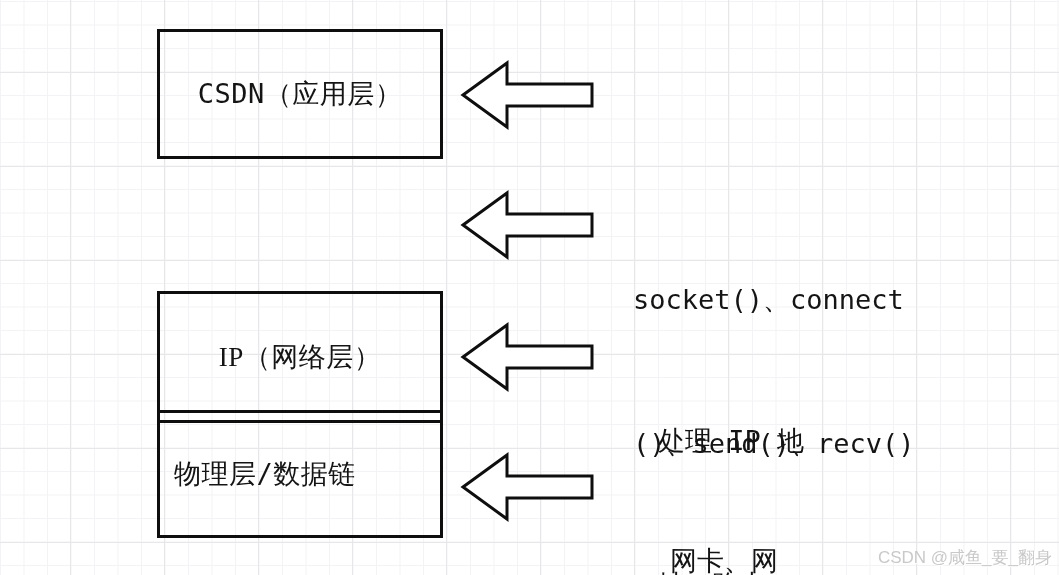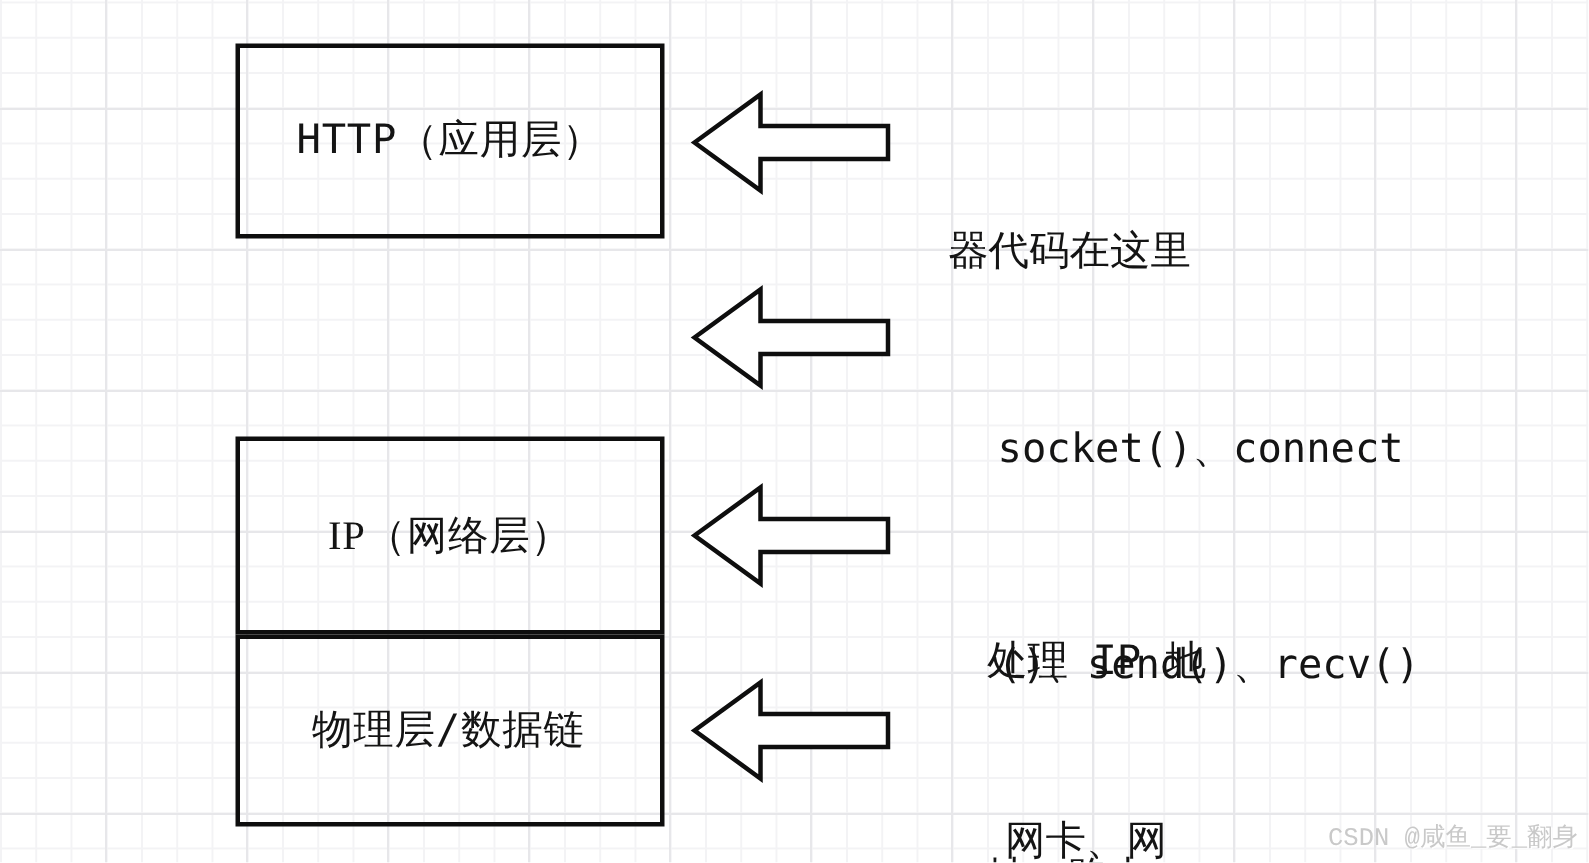--- a/index.html
+++ b/index.html
@@ -33,23 +33,23 @@
     align-items: center;
     font-size: 27px;
     line-height: 48px;
     letter-spacing: 0.5px;
     text-align: center;
   }
   .layer-box.box-1 { top: 29px;  height: 130px; }
   .layer-box.box-2 { top: 159px; height: 132px; }
   .layer-box.box-3 { top: 291px; height: 132px; font-family: Liberation Serif, serif; }
   .layer-box.box-4 {
-    top: 423px; height: 128px;
+    top: 410px; height: 128px;
     align-items: flex-start;
-    padding-left: 48px;
+    padding-left: 14px;
     text-align: left;
   }
   .layer-box .label-line { display: block; white-space: pre; }
   .layer-box .label-line:empty { display: none; }
 
   .arrow {
     position: absolute;
     left: 460px;
     width: 135px;
     height: 72px;
@@ -60,41 +60,41 @@
   .arrow-4 { top: 451px; }
   .arrow svg { display: block; width: 100%; height: 100%; }
 
   .description {
     position: absolute;
     font-size: 27px;
     line-height: 48px;
     white-space: pre;
   }
   .desc-1 { left: 632px; top: 48px;  }
-  .desc-2 { left: 633px; top: 180px; margin-left: 32px; }
+  .desc-2 { left: 633px; top: 180px; }
   .desc-3 { left: 658px; top: 321px; }
   .desc-4 { left: 670px; top: 441px; }
 
   .watermark {
     position: absolute;
     right: 7px;
     bottom: 6px;
     font-size: 17px;
     color: #c9c9c9;
     text-shadow: 1px 1px 0 #ffffff;
-    font-family: Liberation Mono, monospace;
+    font-family: Liberation Sans, sans-serif;
   }
 </style>
 </head>
 <body>
 
 <div class="canvas">
 
   <div class="layer-box box-1">
-    <span class="label-line">HTTP（应用层）</span>
+    <span class="label-line">CSDN（应用层）</span>
 
   </div>
   <div class="layer-box box-3">
     <span class="label-line">IP（网络层）</span>
 
   </div>
   <div class="layer-box box-4">
     <span class="label-line">物理层/数据链</span>
   </div>
 
@@ -113,21 +113,20 @@
       <polygon points="3,36 47,4 47,25 132,25 132,47 47,47 47,68" fill="#ffffff" stroke="#0e0e0e" stroke-width="3" stroke-linejoin="miter"></polygon>
     </svg>
   </div>
   <div class="arrow arrow-4">
     <svg viewBox="0 0 135 72" xmlns="http://www.w3.org/2000/svg">
       <polygon points="3,36 47,4 47,25 132,25 132,47 47,47 47,68" fill="#ffffff" stroke="#0e0e0e" stroke-width="3" stroke-linejoin="miter"></polygon>
     </svg>
   </div>
 
   <div class="description desc-1">
-    <div>器代码在这里</div>
   </div>
   <div class="description desc-2">
     <div>socket()、connect</div>
     <div>()、send()、recv()</div>
   </div>
   <div class="description desc-3">
     <div>处理 IP 地</div>
     <div>址、路由</div>
   </div>
   <div class="description desc-4">

